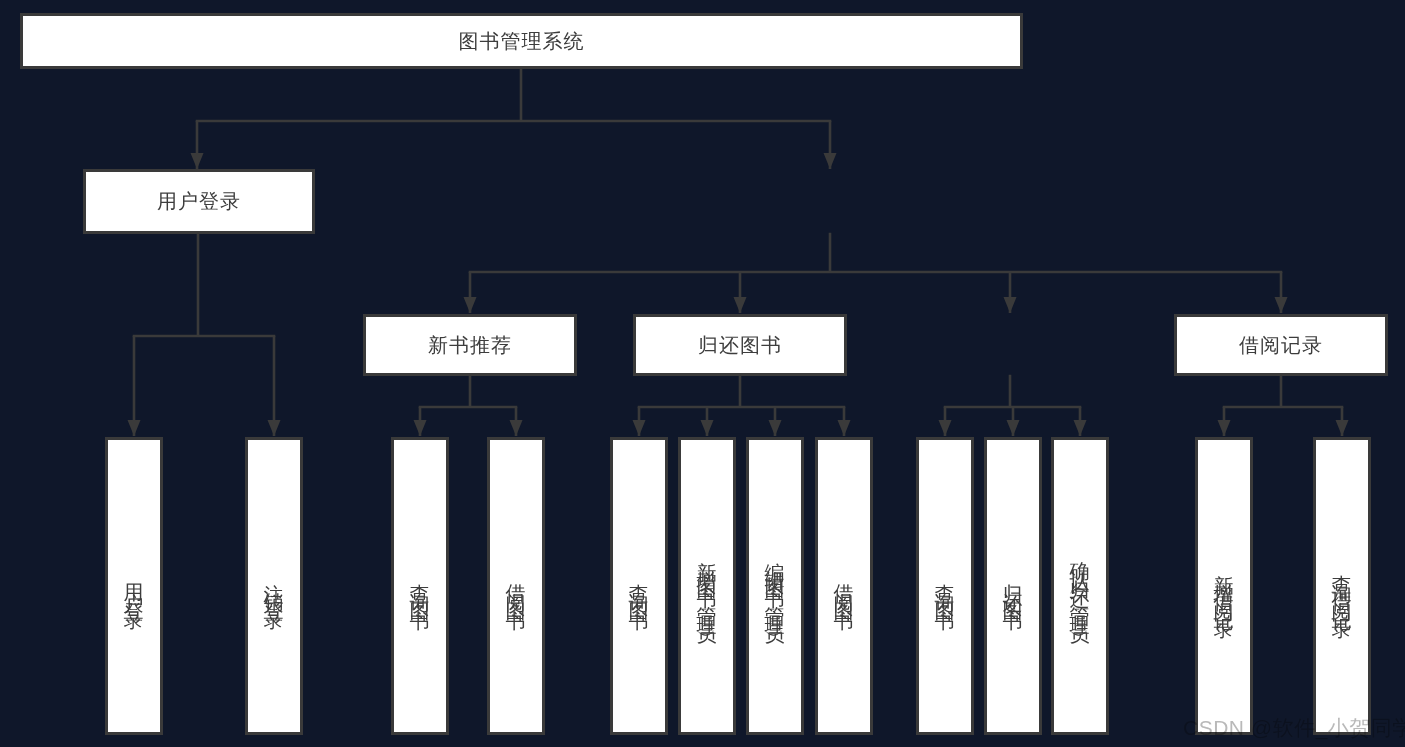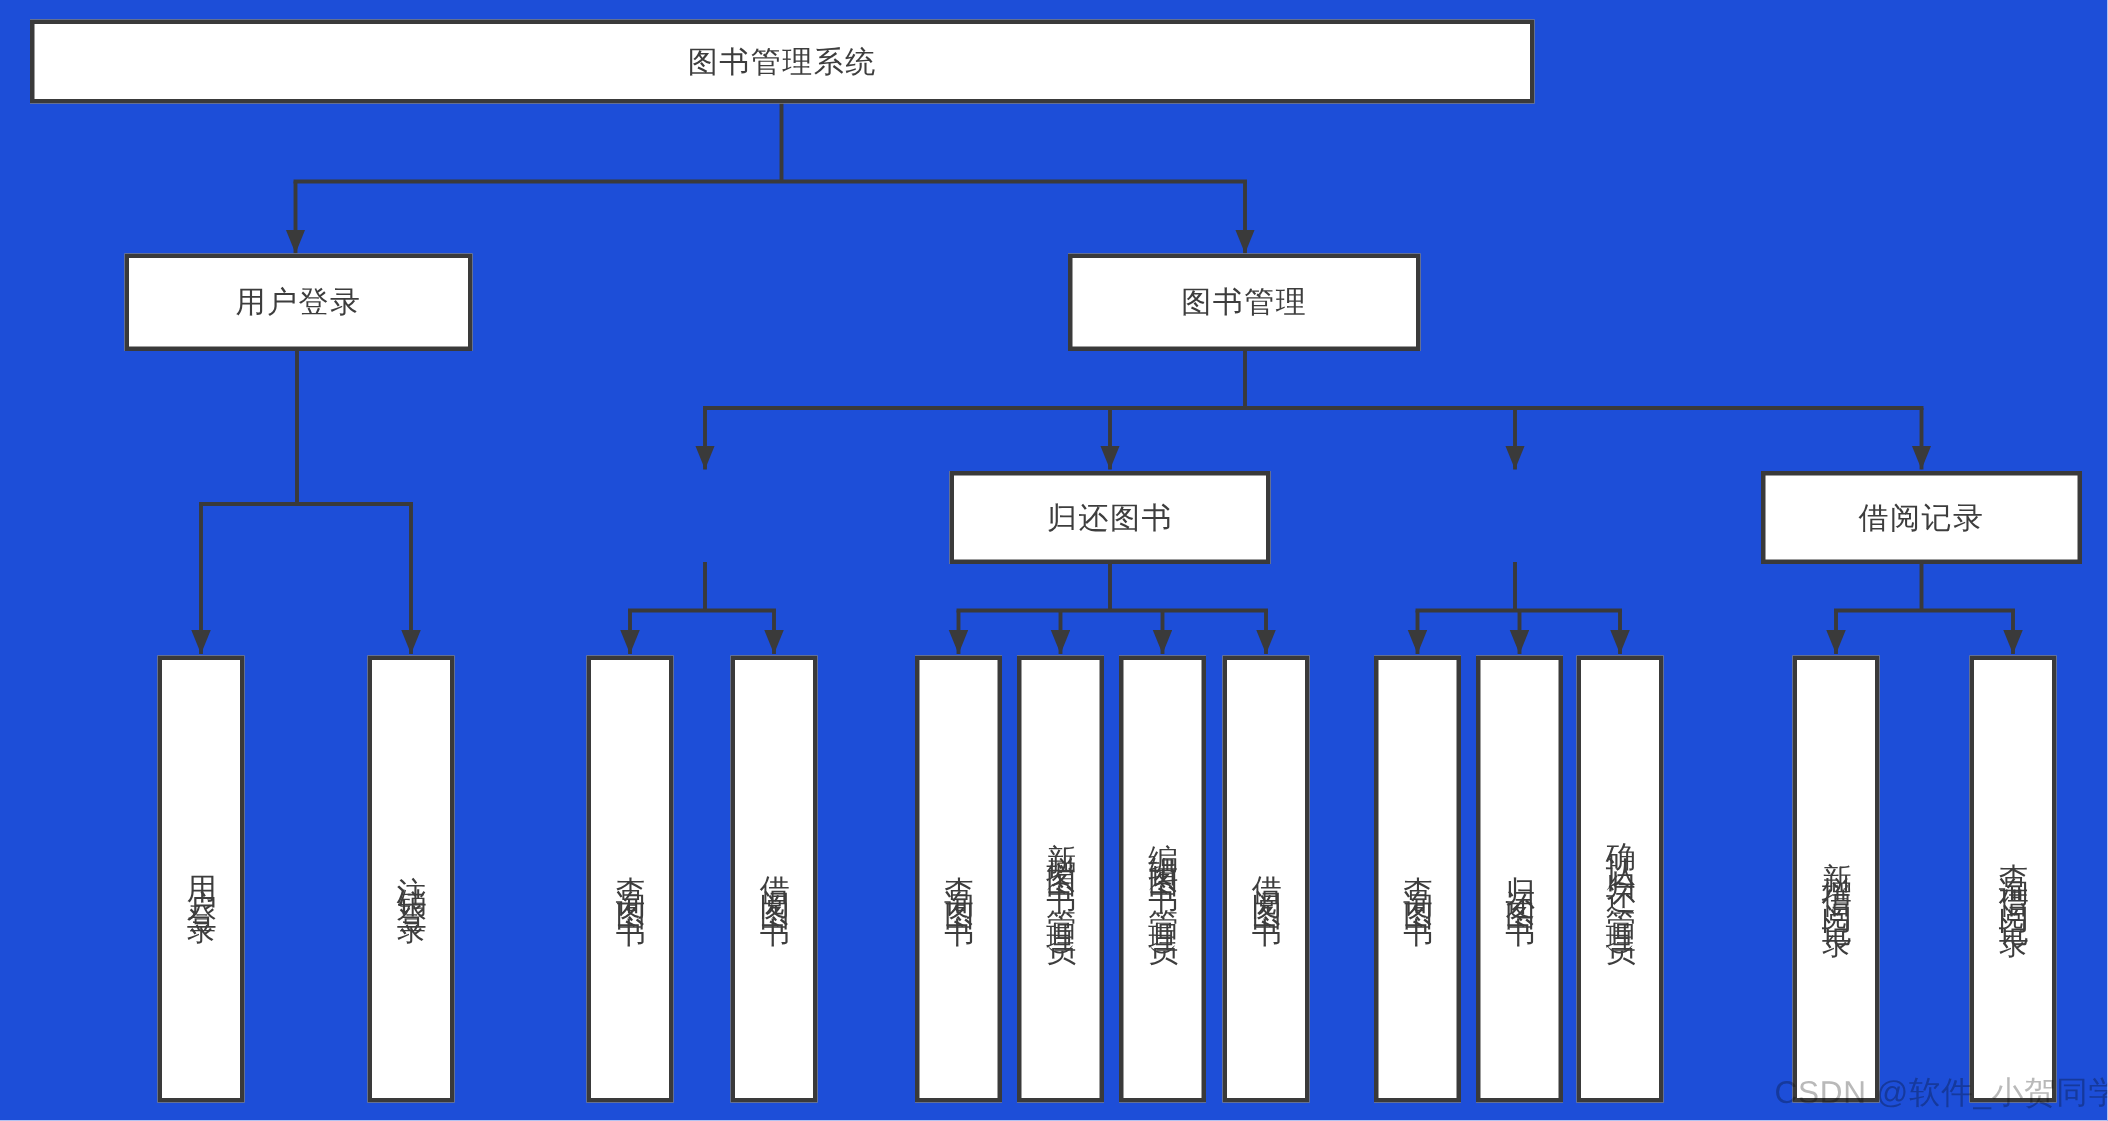--- a/index.html
+++ b/index.html
@@ -4,21 +4,21 @@
 <style>
   html, body {
     margin: 0;
     padding: 0;
     background: #ffffff;
   }
   #canvas {
     position: relative;
     width: 1405px;
     height: 747px;
-    background: #1d4ed8;
+    background: #0f172a;
     font-family: "Liberation Sans", "DejaVu Sans", sans-serif;
     overflow: hidden;
   }
   #connector-layer {
     position: absolute;
     left: 0; top: 0;
     width: 1405px;
     height: 747px;
     z-index: 0;
   }
@@ -101,22 +101,22 @@
       <line x1="1080" y1="407" x2="1080" y2="436" marker-end="url(#arrw)"></line>
 
       <line x1="1224" y1="407" x2="1224" y2="436" marker-end="url(#arrw)"></line>
       <line x1="1342" y1="407" x2="1342" y2="436" marker-end="url(#arrw)"></line>
     </g>
   </svg>
 
   <div class="node hnode" style="left:20px;top:13px;width:1003px;height:56px">图书管理系统</div>
 
   <div class="node hnode" style="left:83px;top:169px;width:232px;height:65px">用户登录</div>
-  <div class="node hnode" style="left:712px;top:169px;width:235px;height:65px">图书管理</div>
 
+  <div class="node hnode" style="left:363px;top:314px;width:214px;height:62px">新书推荐</div>
   <div class="node hnode" style="left:633px;top:314px;width:214px;height:62px">归还图书</div>
   <div class="node hnode" style="left:1174px;top:314px;width:214px;height:62px">借阅记录</div>
 
   <div class="node vnode" style="left:105px;top:437px;width:58px;height:298px">
     <span>用户登录</span>
   </div>
   <div class="node vnode" style="left:245px;top:437px;width:58px;height:298px">
     <span>注销登录</span>
   </div>
 

